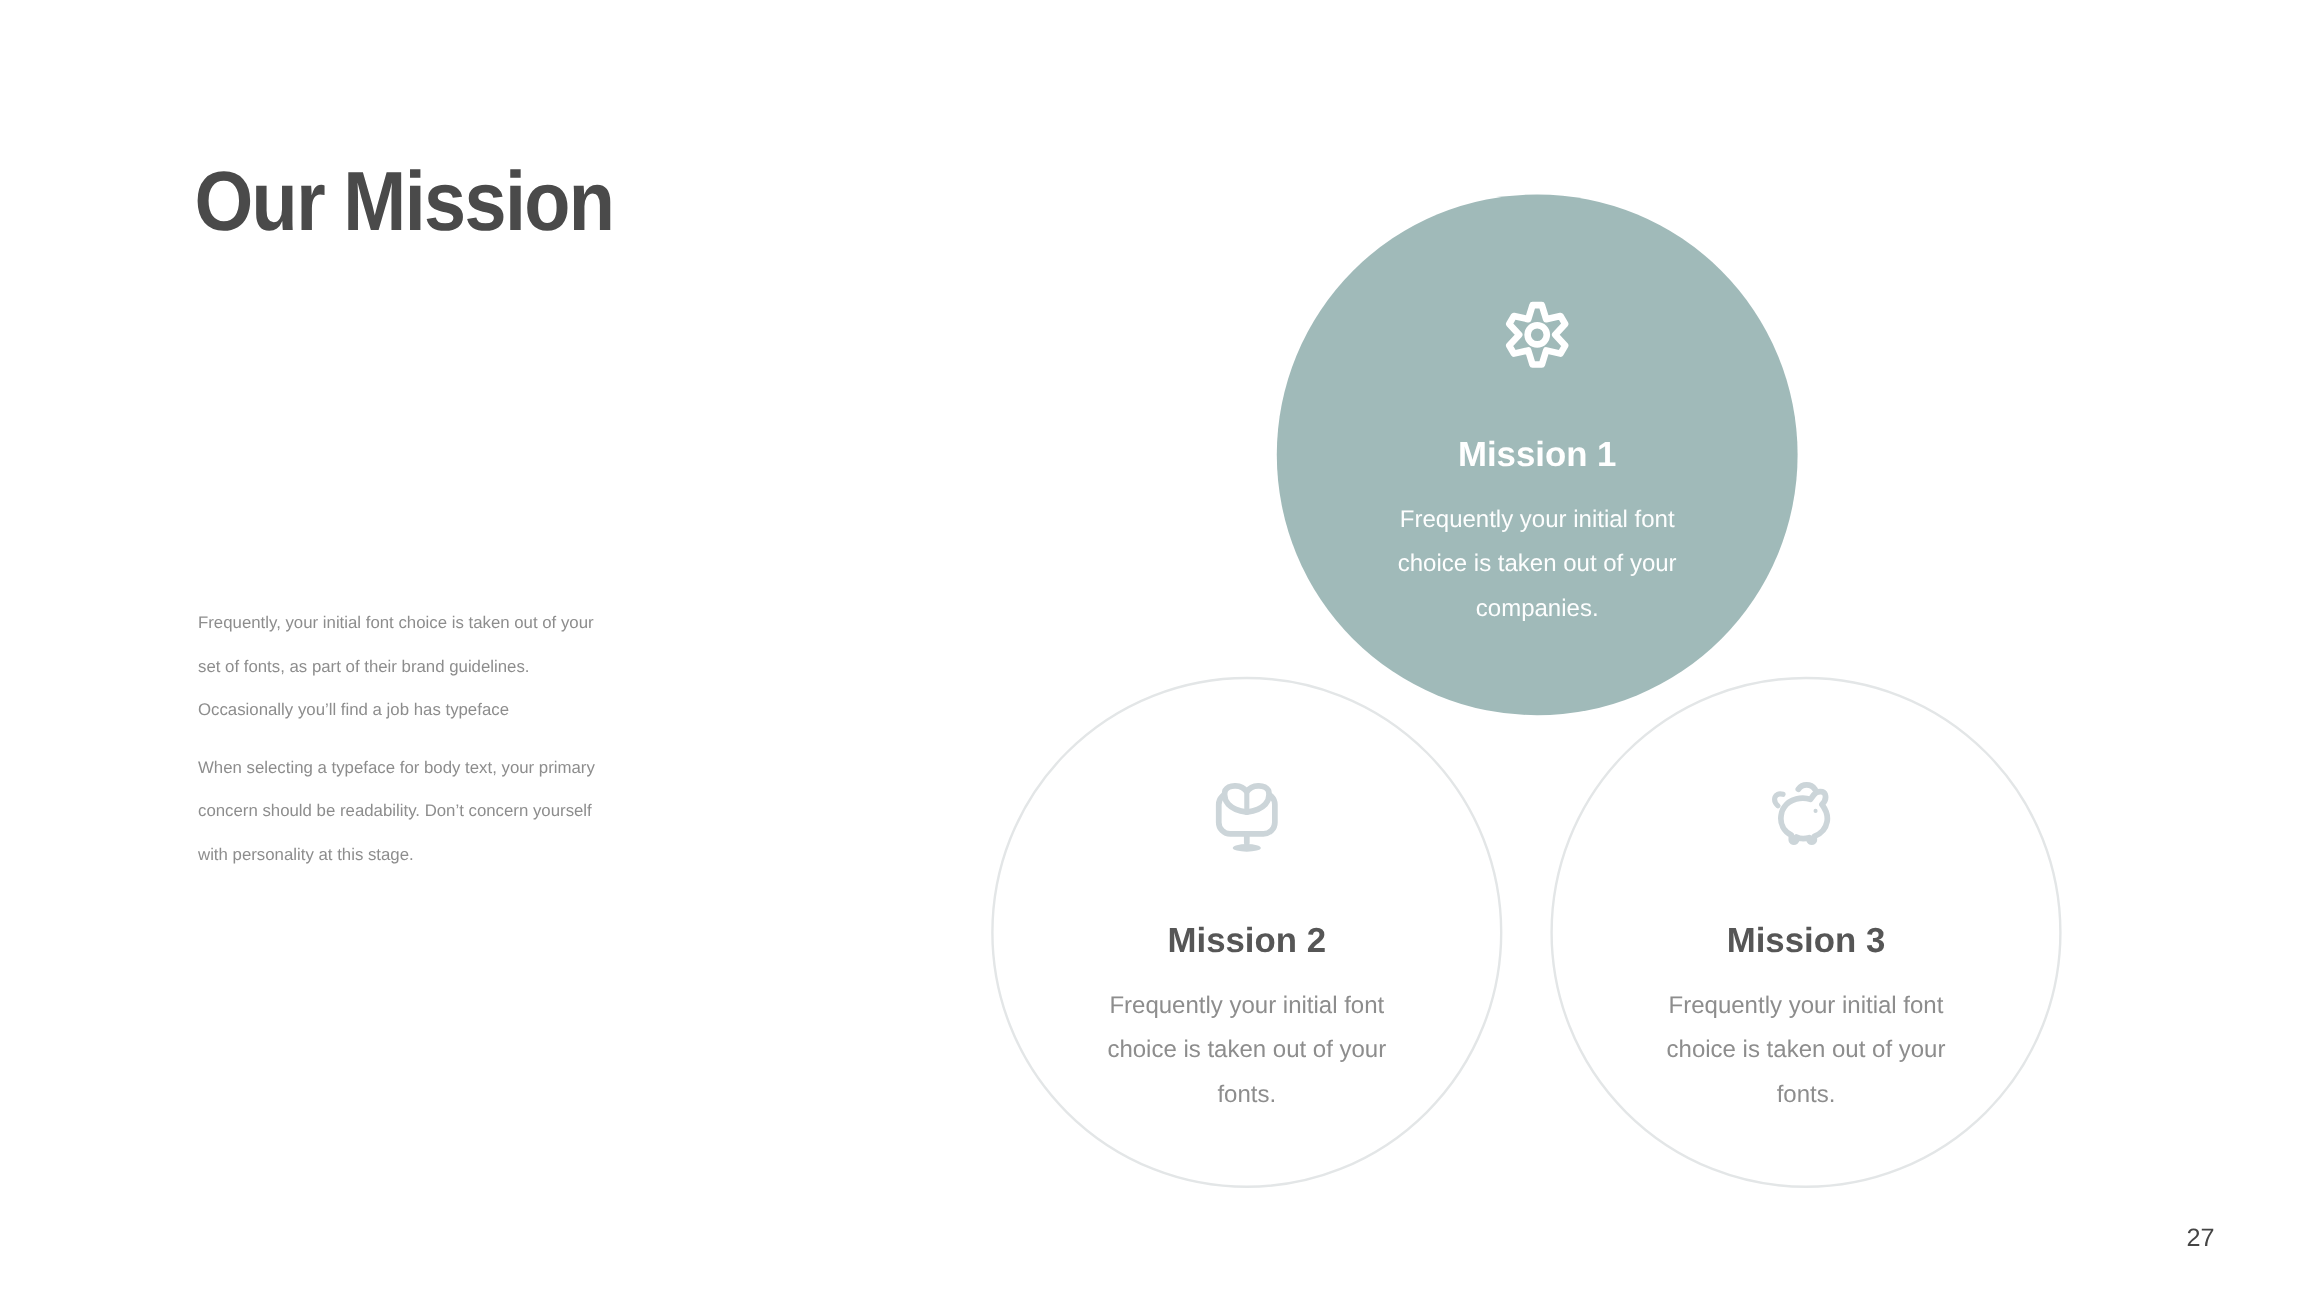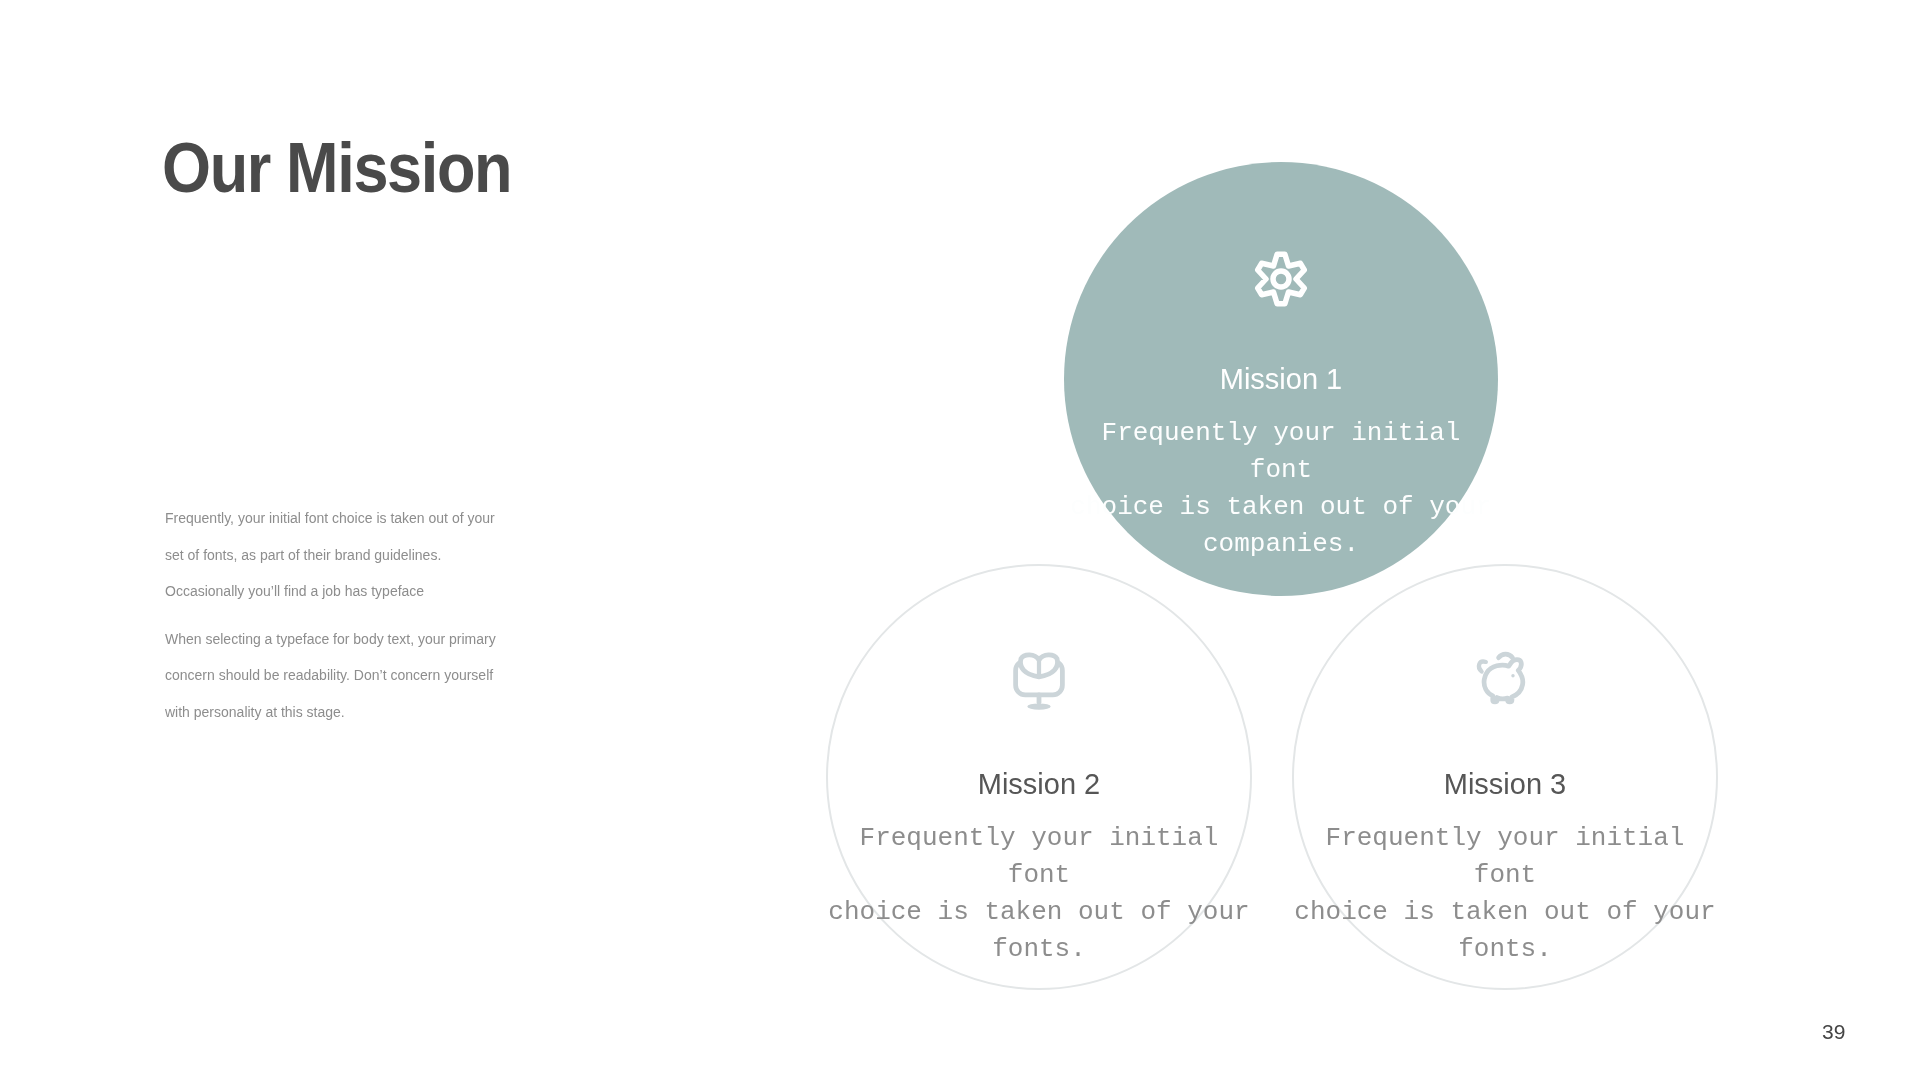--- a/index.html
+++ b/index.html
@@ -28,25 +28,25 @@
   .circle.outline { background:#ffffff; border:2px solid var(--circle-outline,#e3e6e7);
                     color:var(--body-text,#8d8d8d); }
   #c1 { left:1064px; top:162px; width:434px; height:434px; }
   #c2 { left:826px;  top:564px; width:426px; height:426px; }
   #c3 { left:1292px; top:564px; width:426px; height:426px; }
 
   .circle .icon { display:flex; justify-content:center; align-items:center; height:66px; }
   #c1 .icon { margin-top:84px; color:#ffffff; }
   #c2 .icon, #c3 .icon { margin-top:81px; color:var(--icon-muted,#ccd5d9); }
 
-  .circle h2 { font-size:29px; font-weight:normal; line-height:38px; }
+  .circle h2 { font-size:29px; font-weight:bold; line-height:38px; }
   #c1 h2 { margin-top:48px; color:#ffffff; }
   #c2 h2, #c3 h2 { margin-top:52px; color:var(--mission-heading,#565656); }
 
-  .cbody { margin-top:17px; font-size:26px;font-family:Liberation Mono, monospace; }
+  .cbody { margin-top:17px; font-size:20px; }
   .cbody .line { line-height:37px; }
   #c1 .cbody { color:#fdfefe; }
 
   
   .page-number { position:absolute; left:1822px; top:1020px;
                  font-size:21px; color:#454545; }
 </style>
 </head>
 <body>
 
@@ -116,15 +116,15 @@
       </svg>
     </div>
     <h2>Mission 3</h2>
     <div class="cbody">
       <div class="line">Frequently your initial font</div>
       <div class="line">choice is taken out of your</div>
       <div class="line">fonts.</div>
     </div>
   </div>
 
-  <div class="page-number">39</div>
+  <div class="page-number">27</div>
 
 </div>
 
 </body></html>

